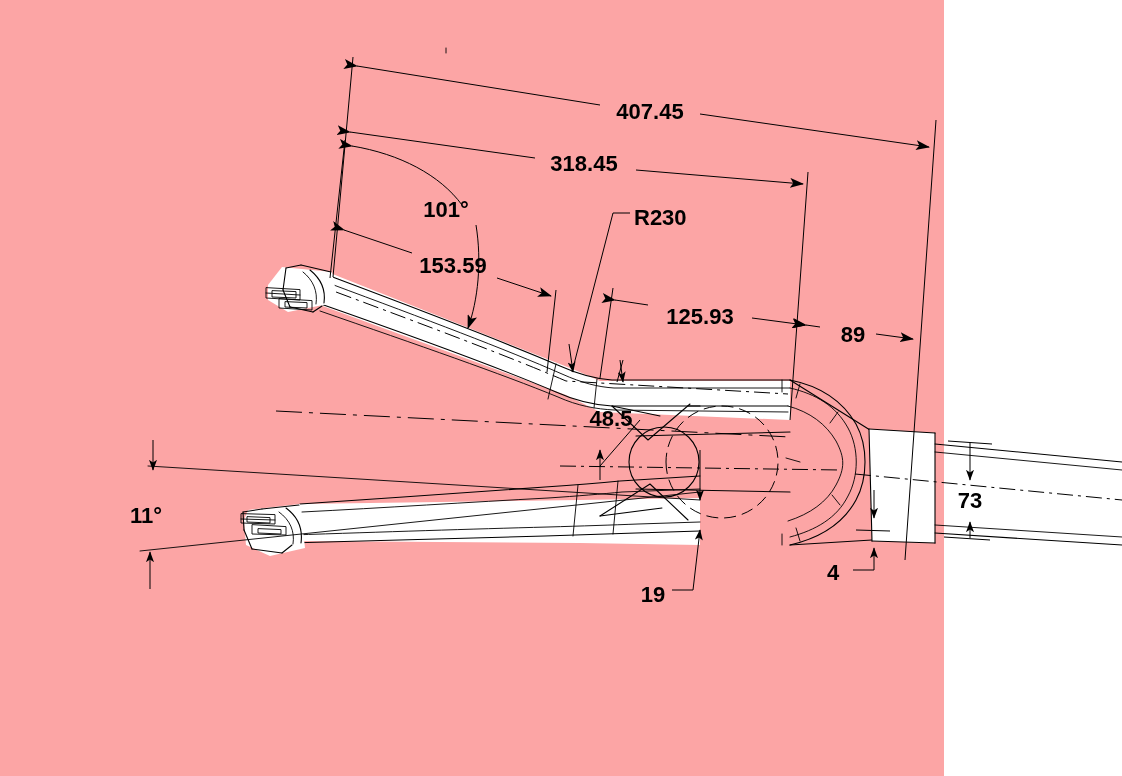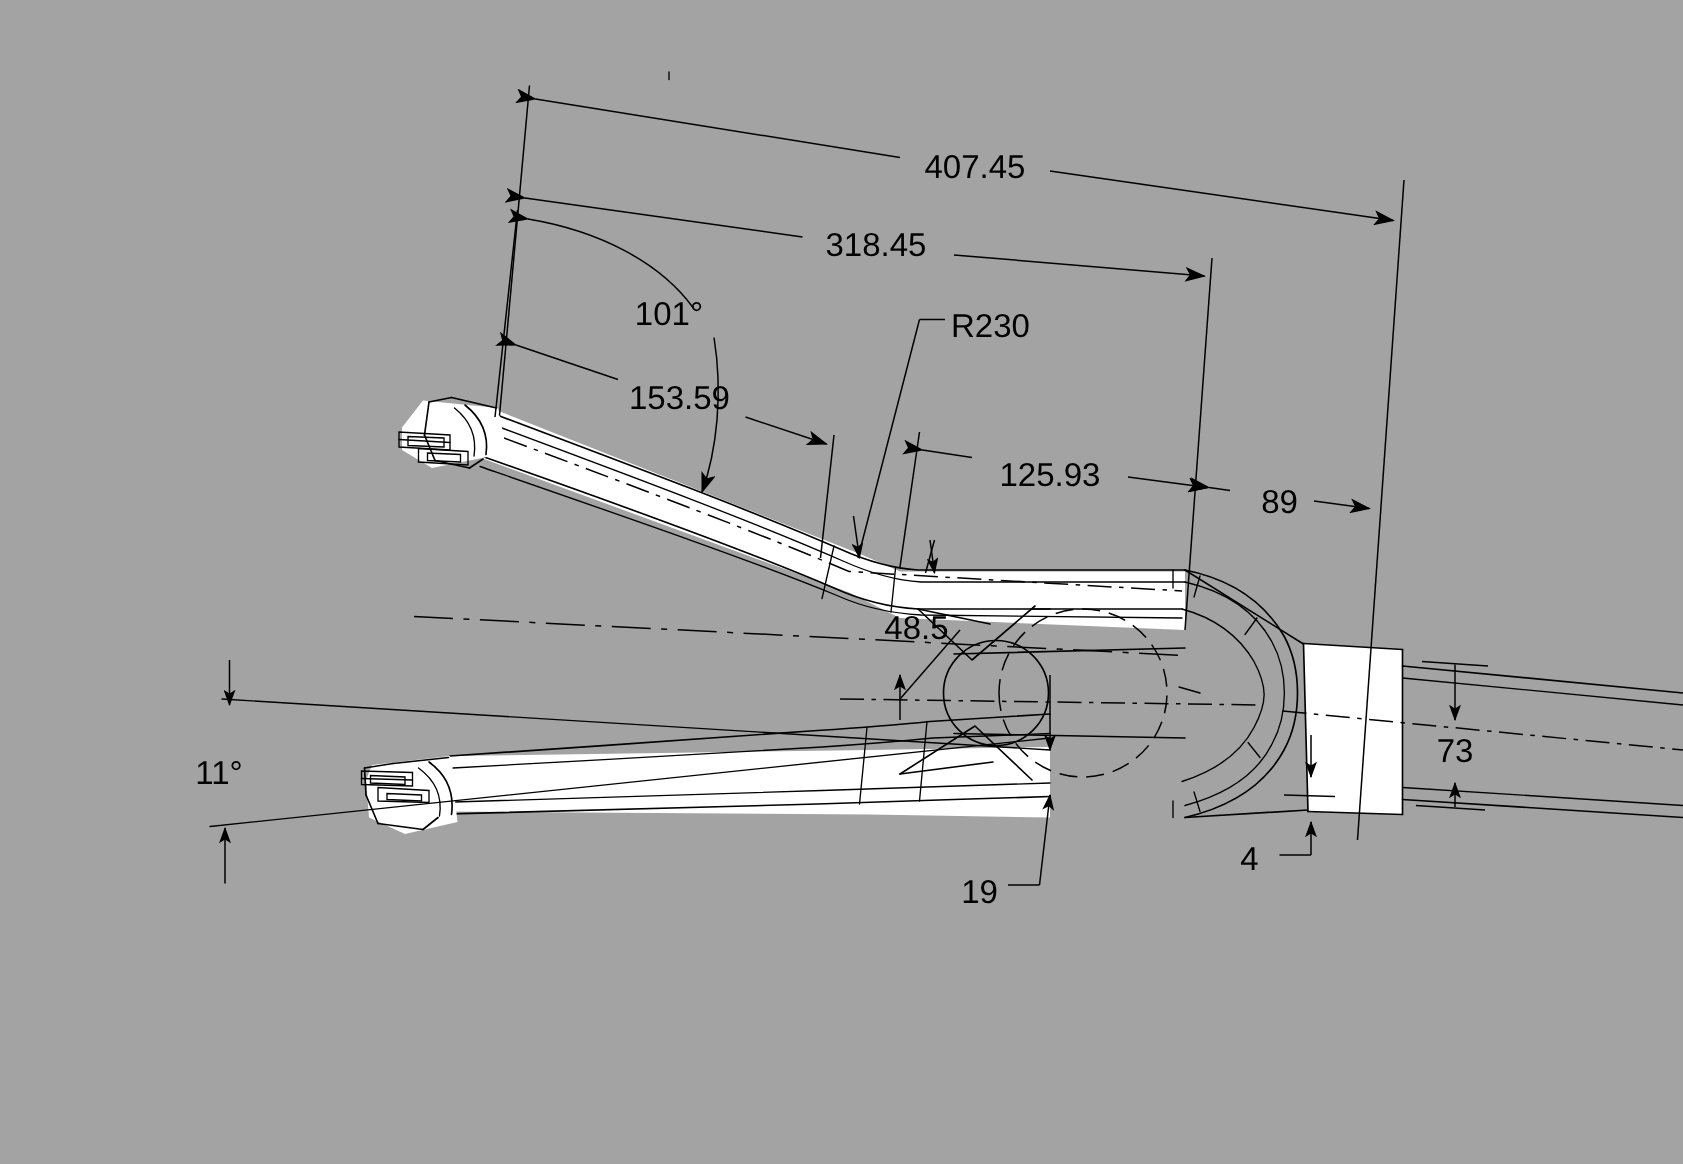--- a/index.html
+++ b/index.html
@@ -1,21 +1,21 @@
 <!DOCTYPE html>
 <html><head>
 <meta charset="utf-8">
 <title>Technical Drawing</title>
 <style>
   html,body{margin:0;padding:0;background:#ffffff;}
   body{
     font-family:"Liberation Sans", sans-serif;
     width:1122px;height:776px;overflow:hidden;position:relative;
   }
-  #drawing-root{position:relative;width:1122px;height:776px;background:#a3a3a3;}
+  #drawing-root{position:relative;width:944px;height:776px;background:#fca5a5;font-weight:bold;}
   svg#cad{position:absolute;left:0;top:0;width:1122px;height:776px;display:block;}
   .ln{stroke:#000;fill:none;stroke-width:1.1;stroke-linecap:round;stroke-linejoin:round;}
   .ln-thin{stroke:#000;fill:none;stroke-width:0.9;stroke-linecap:round;}
   .ln-ext{stroke:#000;fill:none;stroke-width:1.0;}
   .ln-dim{stroke:#000;fill:none;stroke-width:1.0;}
   .ln-center{stroke:#000;fill:none;stroke-width:1.0;stroke-dasharray:26 7 4 7;}
   .ln-center2{stroke:#000;fill:none;stroke-width:1.0;stroke-dasharray:16 5 3 5;}
   .ln-hidden{stroke:#000;fill:none;stroke-width:1.0;stroke-dasharray:12 6;}
   .fillw{fill:#ffffff;}
   .arrow{fill:#000;stroke:none;}

